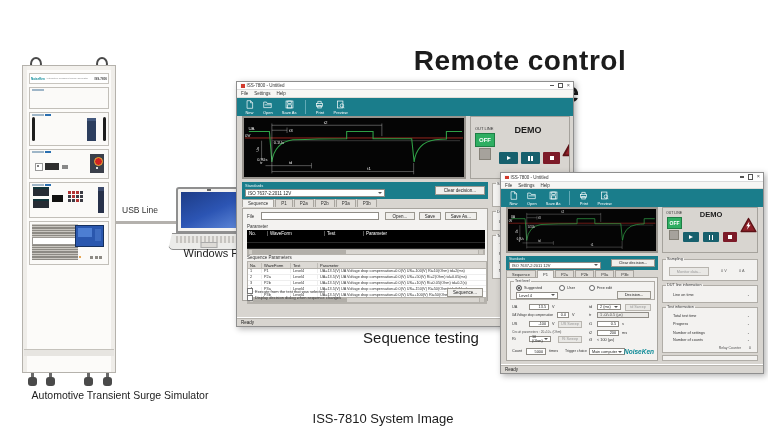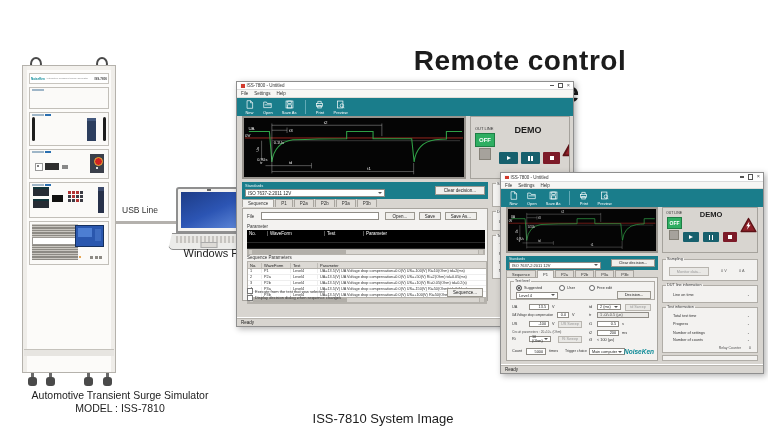--- a/index.html
+++ b/index.html
@@ -258,37 +258,37 @@
     <div class="caster" style="left:62px">
         <div class="stem"></div>
         <div class="wheel"></div>
       </div>
     <div class="caster" style="left:81px">
         <div class="stem"></div>
         <div class="wheel"></div>
       </div>
   </div>
   <div class="cap" style="left:0;top:389px;width:240px;font-size:10.5px">Automotive Transient Surge Simulator</div>
-  <div class="cap" style="left:0;top:402px;width:240px;font-size:10.5px">MODEL : ISS-7810</div>
 
   <div class="cable"></div>
   <div class="cap" style="left:122px;top:205px;width:56px;font-size:8.5px;text-align:left;color:#333">USB Line</div>
   <div class="laptop">
     <div class="lt-screen">
       <div class="lt-cam"></div>
       <div class="lt-lcd"></div>
     </div>
     <div class="lt-base">
       <div class="lt-kbd"></div>
       <div class="lt-pad"></div>
     </div>
   </div>
   <div class="cap" style="left:155px;top:247px;width:120px;font-size:11px">Windows PC</div>
 
   <div class="cap" style="left:370px;top:45px;width:300px;font-size:28px;font-weight:bold;letter-spacing:.5px">Remote control software</div>
+  <div class="cap" style="left:348px;top:329px;width:146px;font-size:15px">Sequence testing</div>
   <div class="cap" style="left:268px;top:411px;width:230px;font-size:13px">ISS-7810 System Image</div>
 
   <div class="win" style="left:236px;top:81px;width:336px;height:244px;z-index:2">
     <div class="titlebar" style="height:7px">
       <span class="appicon"></span>
       <span>ISS-7800 - Untitled</span>
       <span class="winctrl">
         <span class="ic-min"></span>
         <span class="ic-max"></span>
         <span class="ic-close">×</span>

